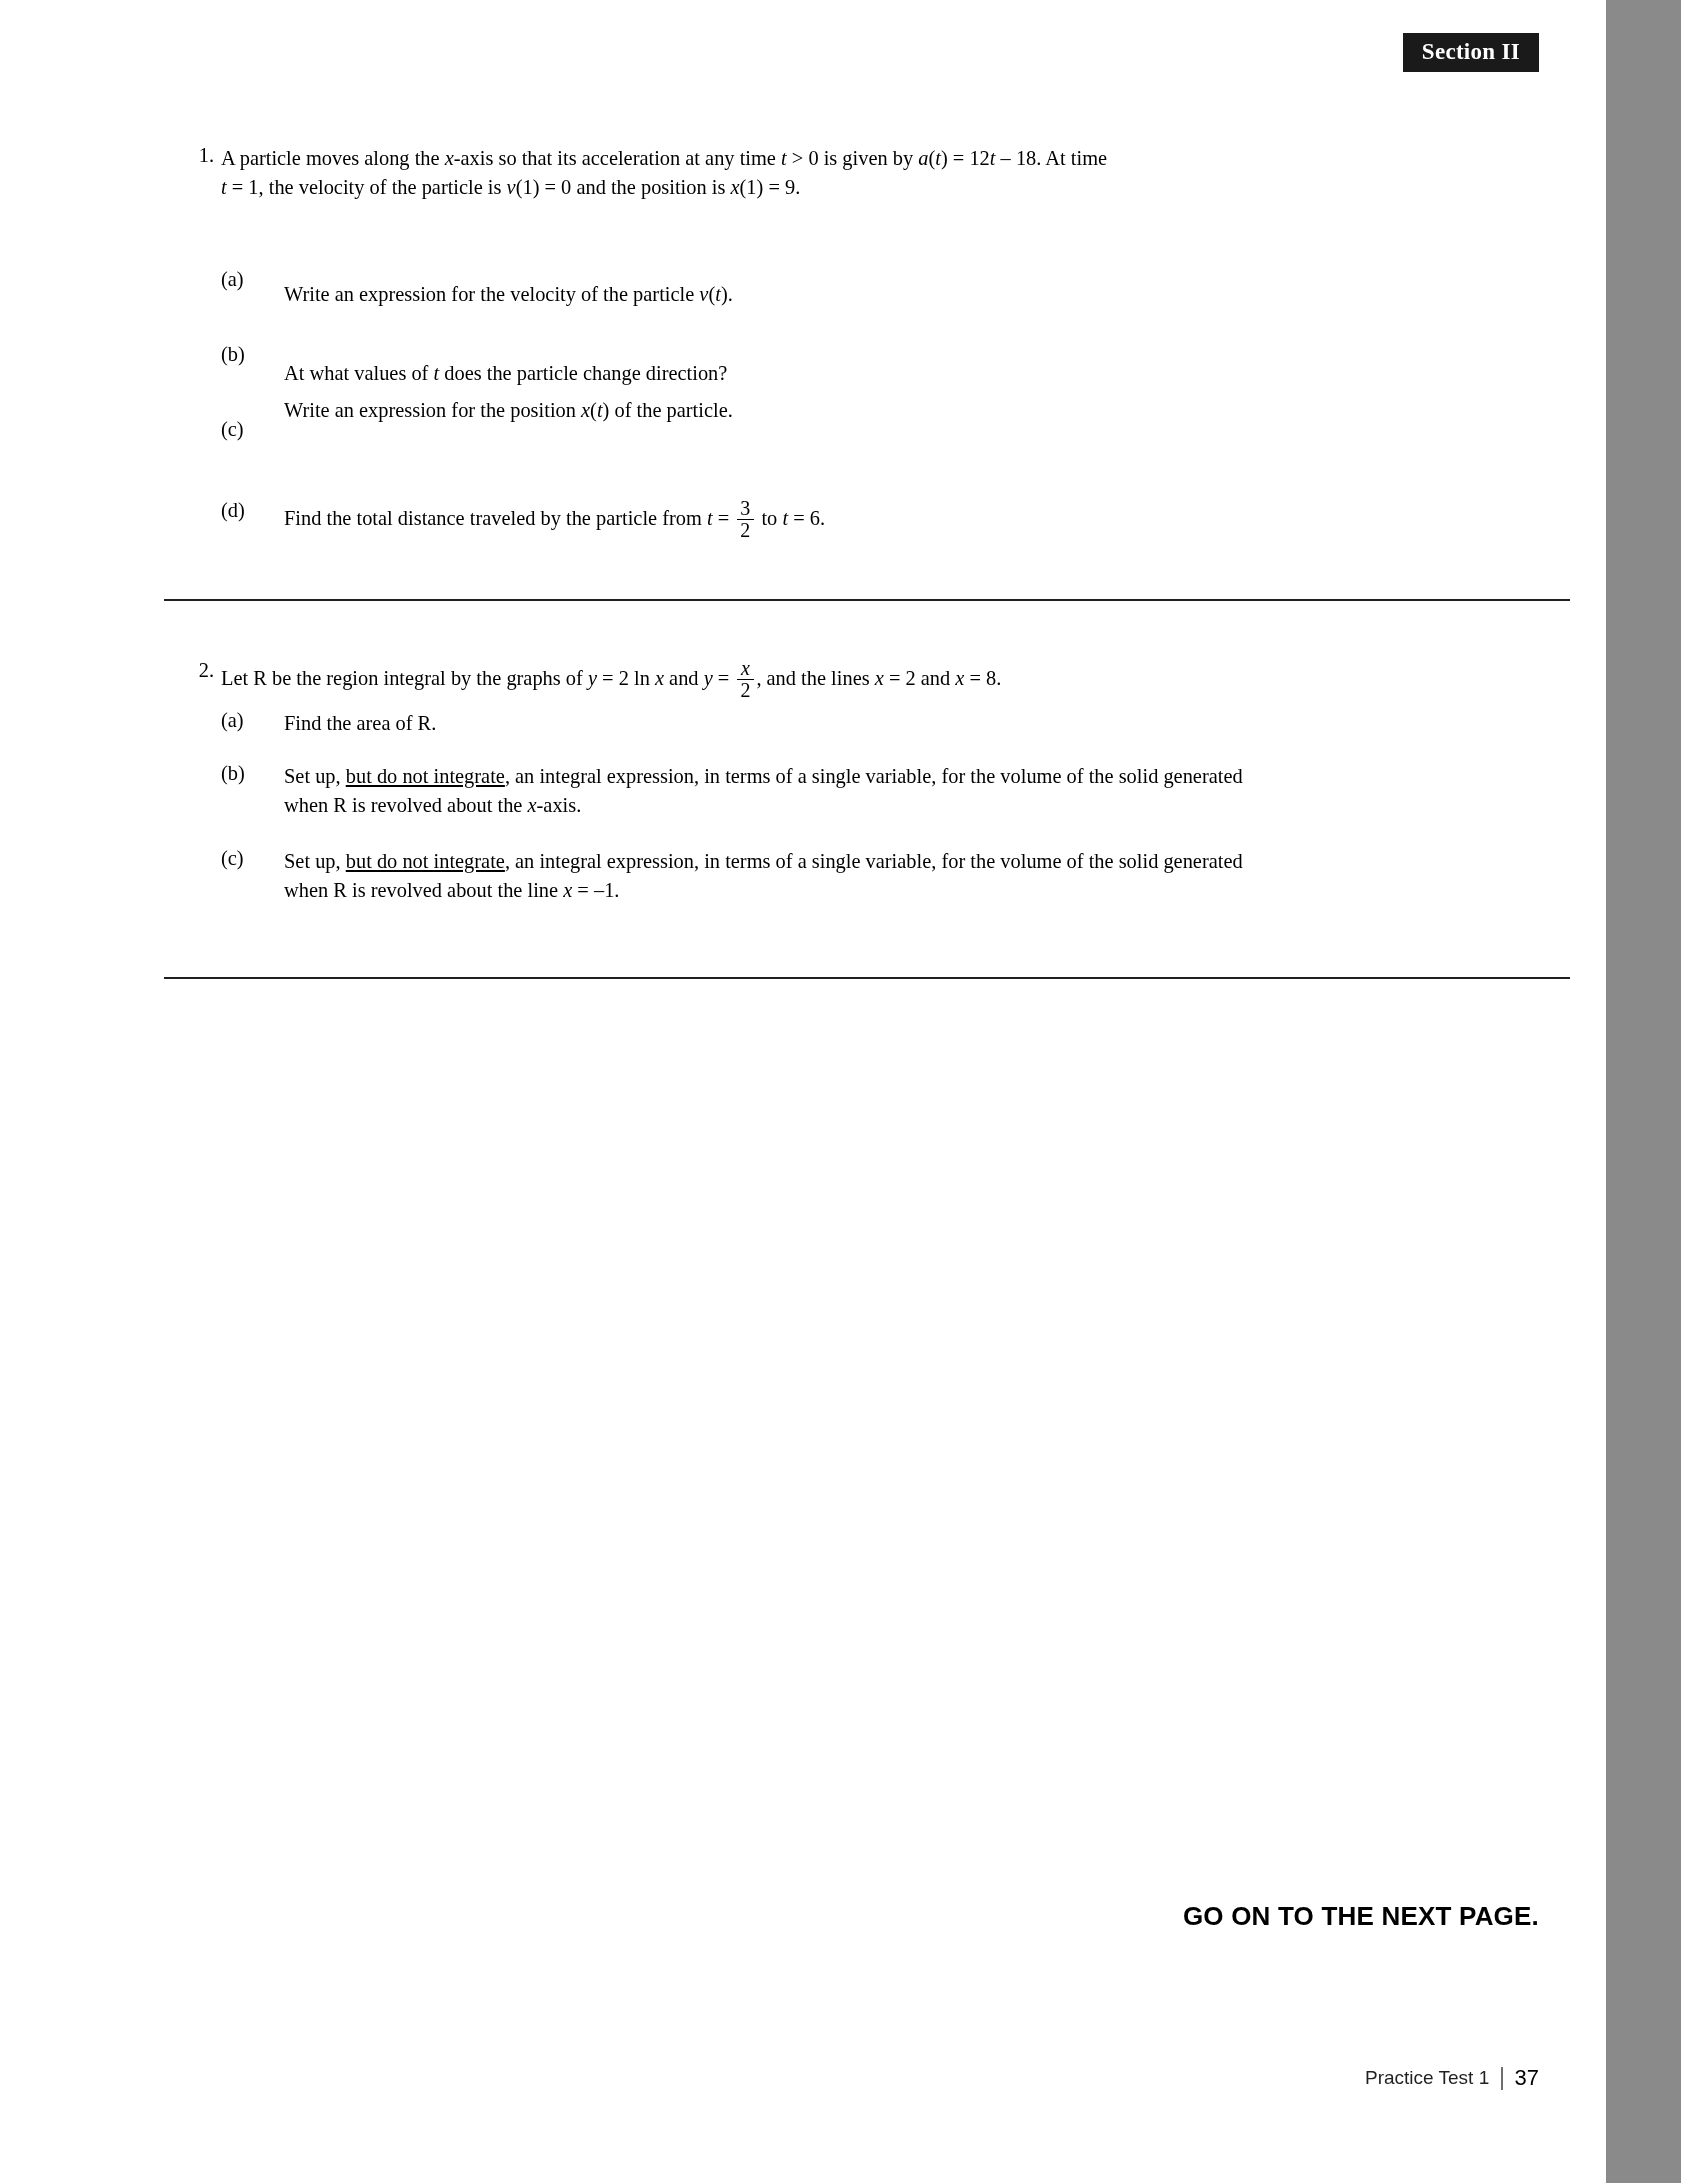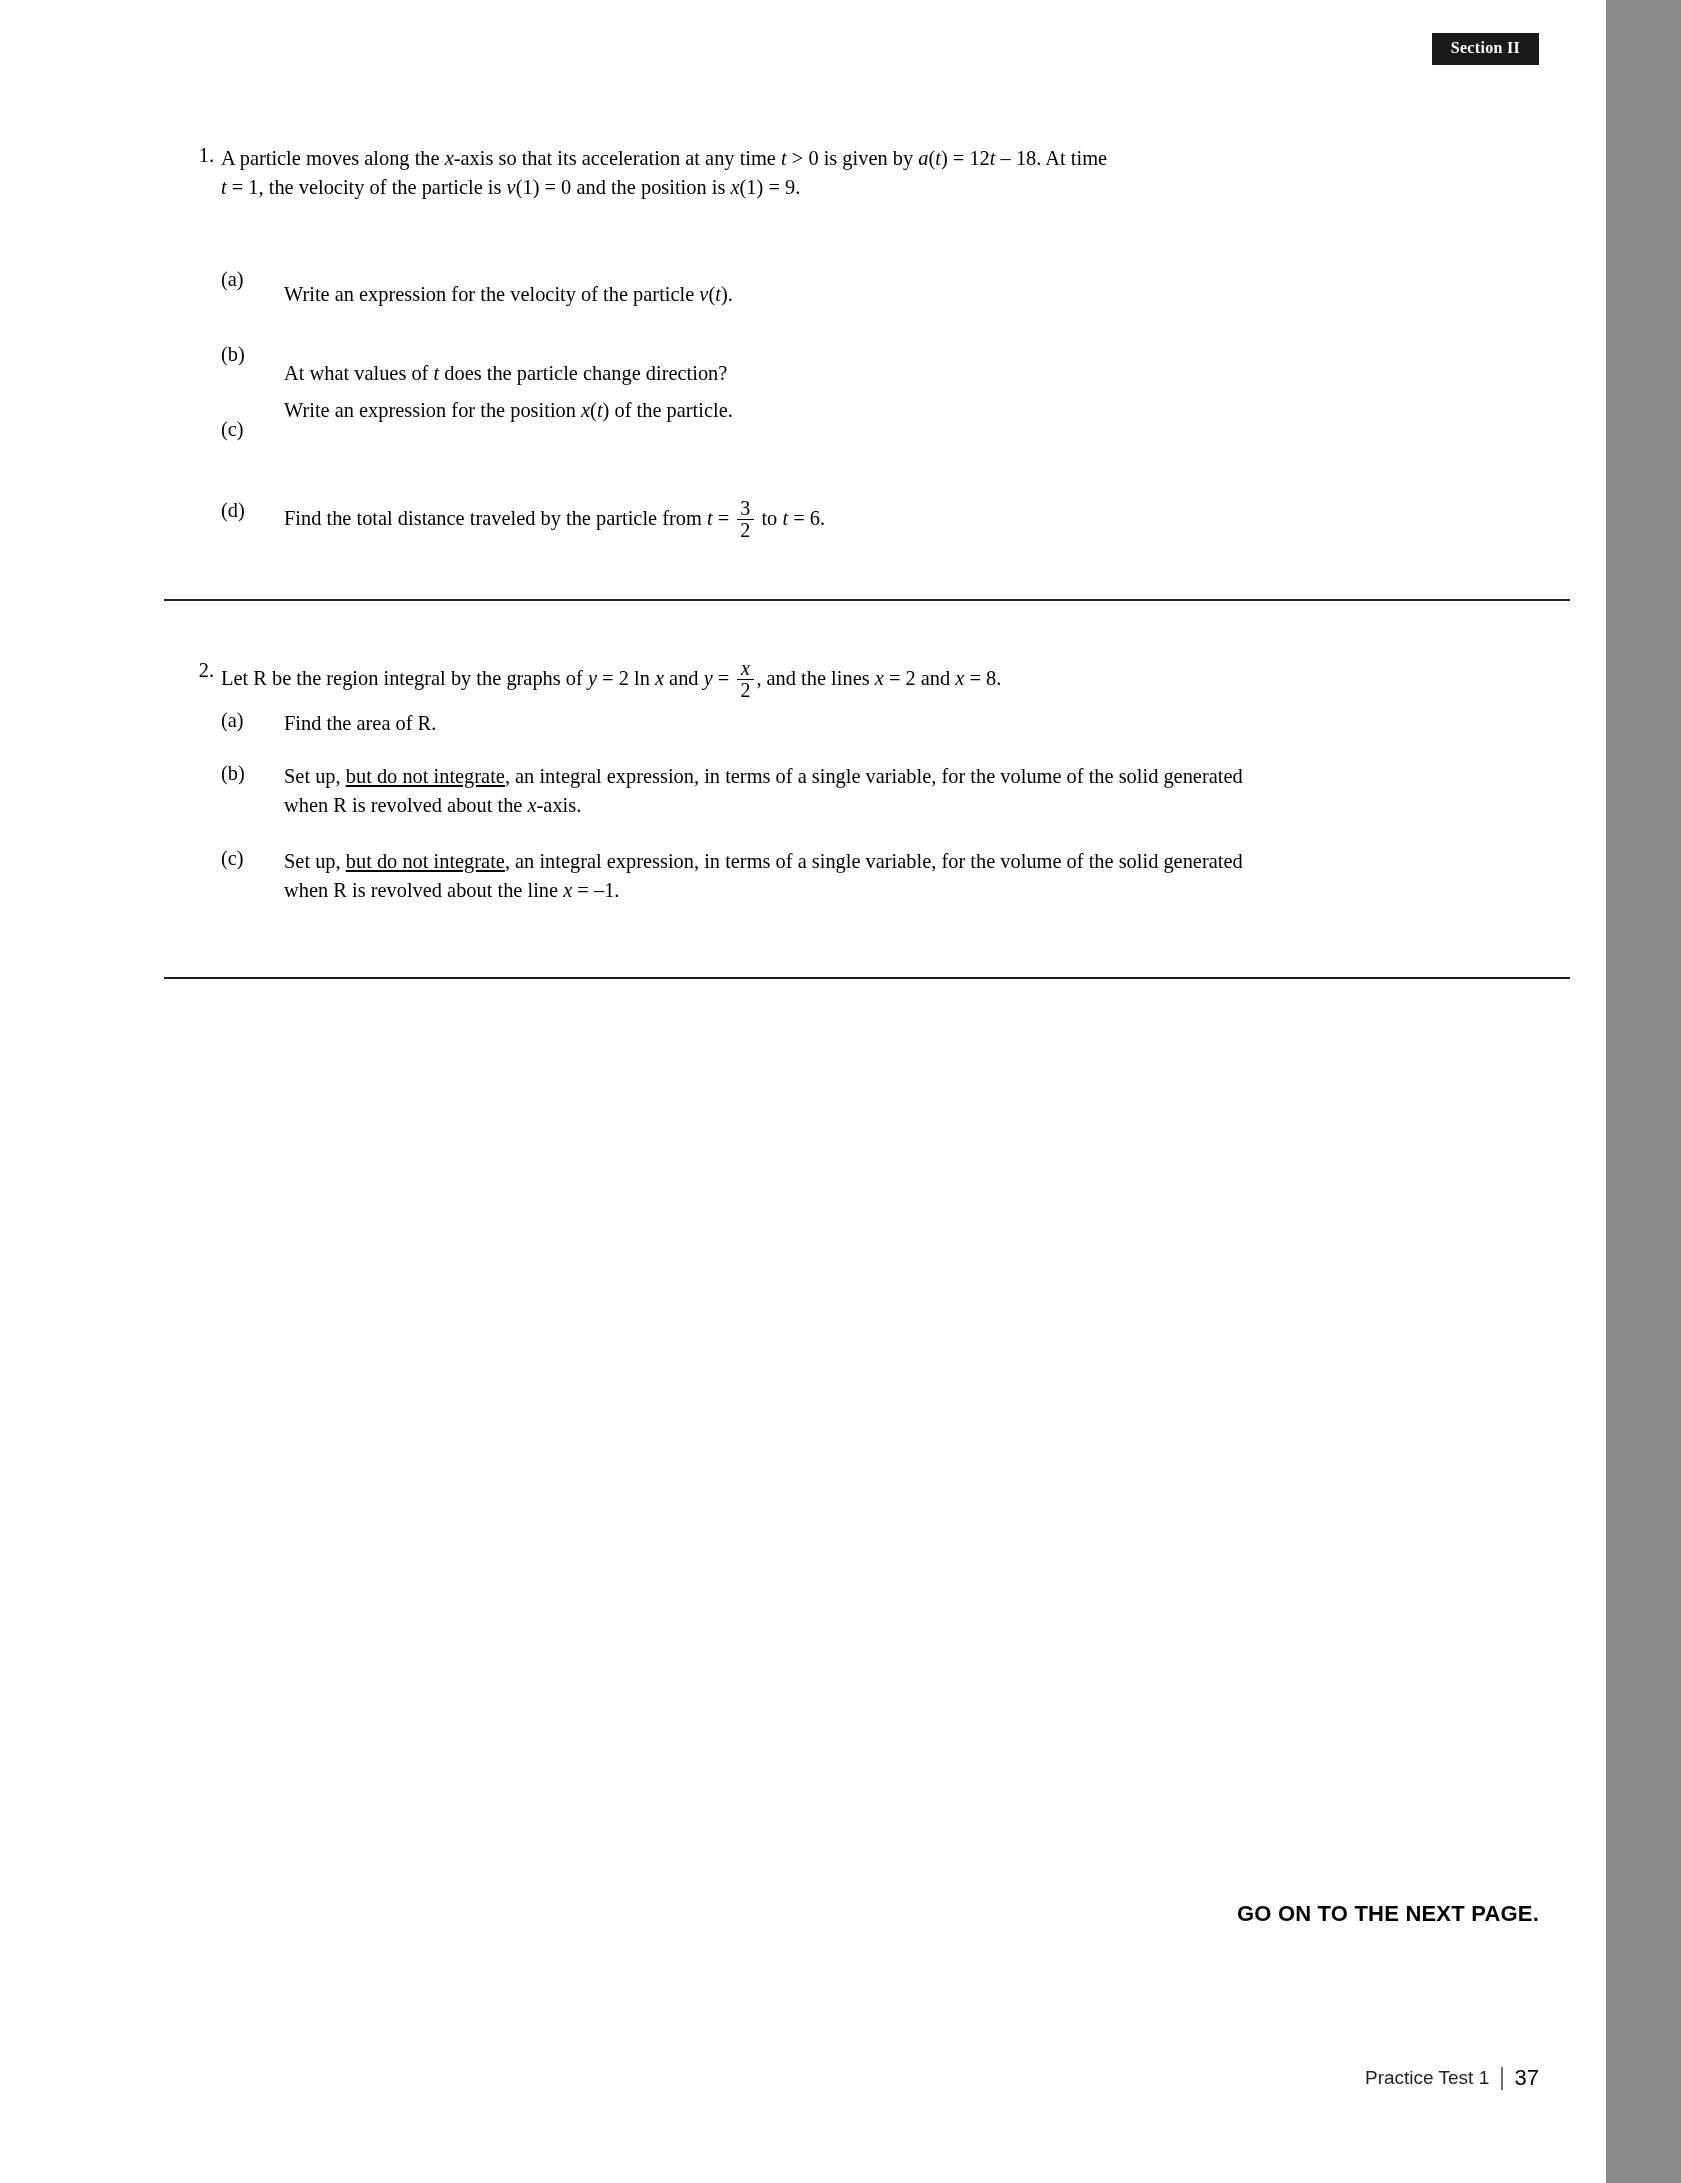--- a/index.html
+++ b/index.html
@@ -33,21 +33,21 @@
     height: 2183px;
   }
   .section-tab {
     position: absolute;
     top: 33px;
     right: 67px;
     background: #1a1a1a;
     color: #ffffff;
     font-family: "Liberation Serif", serif;
     font-weight: bold;
-    font-size: 16px;
+    font-size: 23px;
     letter-spacing: 0.3px;
     padding: 7.4px 19px 8.7px 19px;
     line-height: 1;
   }
   .qnum {
     position: absolute;
     width: 47px;
     text-align: right;
     font-size: 20.4px;
   }
@@ -91,21 +91,21 @@
     height: 2px;
     background: #231f20;
   }
 
   .goon {
     position: absolute;
     right: 67px;
     top: 1901px;
     font-family: "Liberation Sans", sans-serif;
     font-weight: bold;
-    font-size: 22px;
+    font-size: 26px;
     letter-spacing: 0.2px;
   }
   .footer {
     position: absolute;
     right: 67px;
     top: 2065px;
     display: flex;
     align-items: center;
     font-family: "Liberation Sans", sans-serif;
     font-size: 19px;

